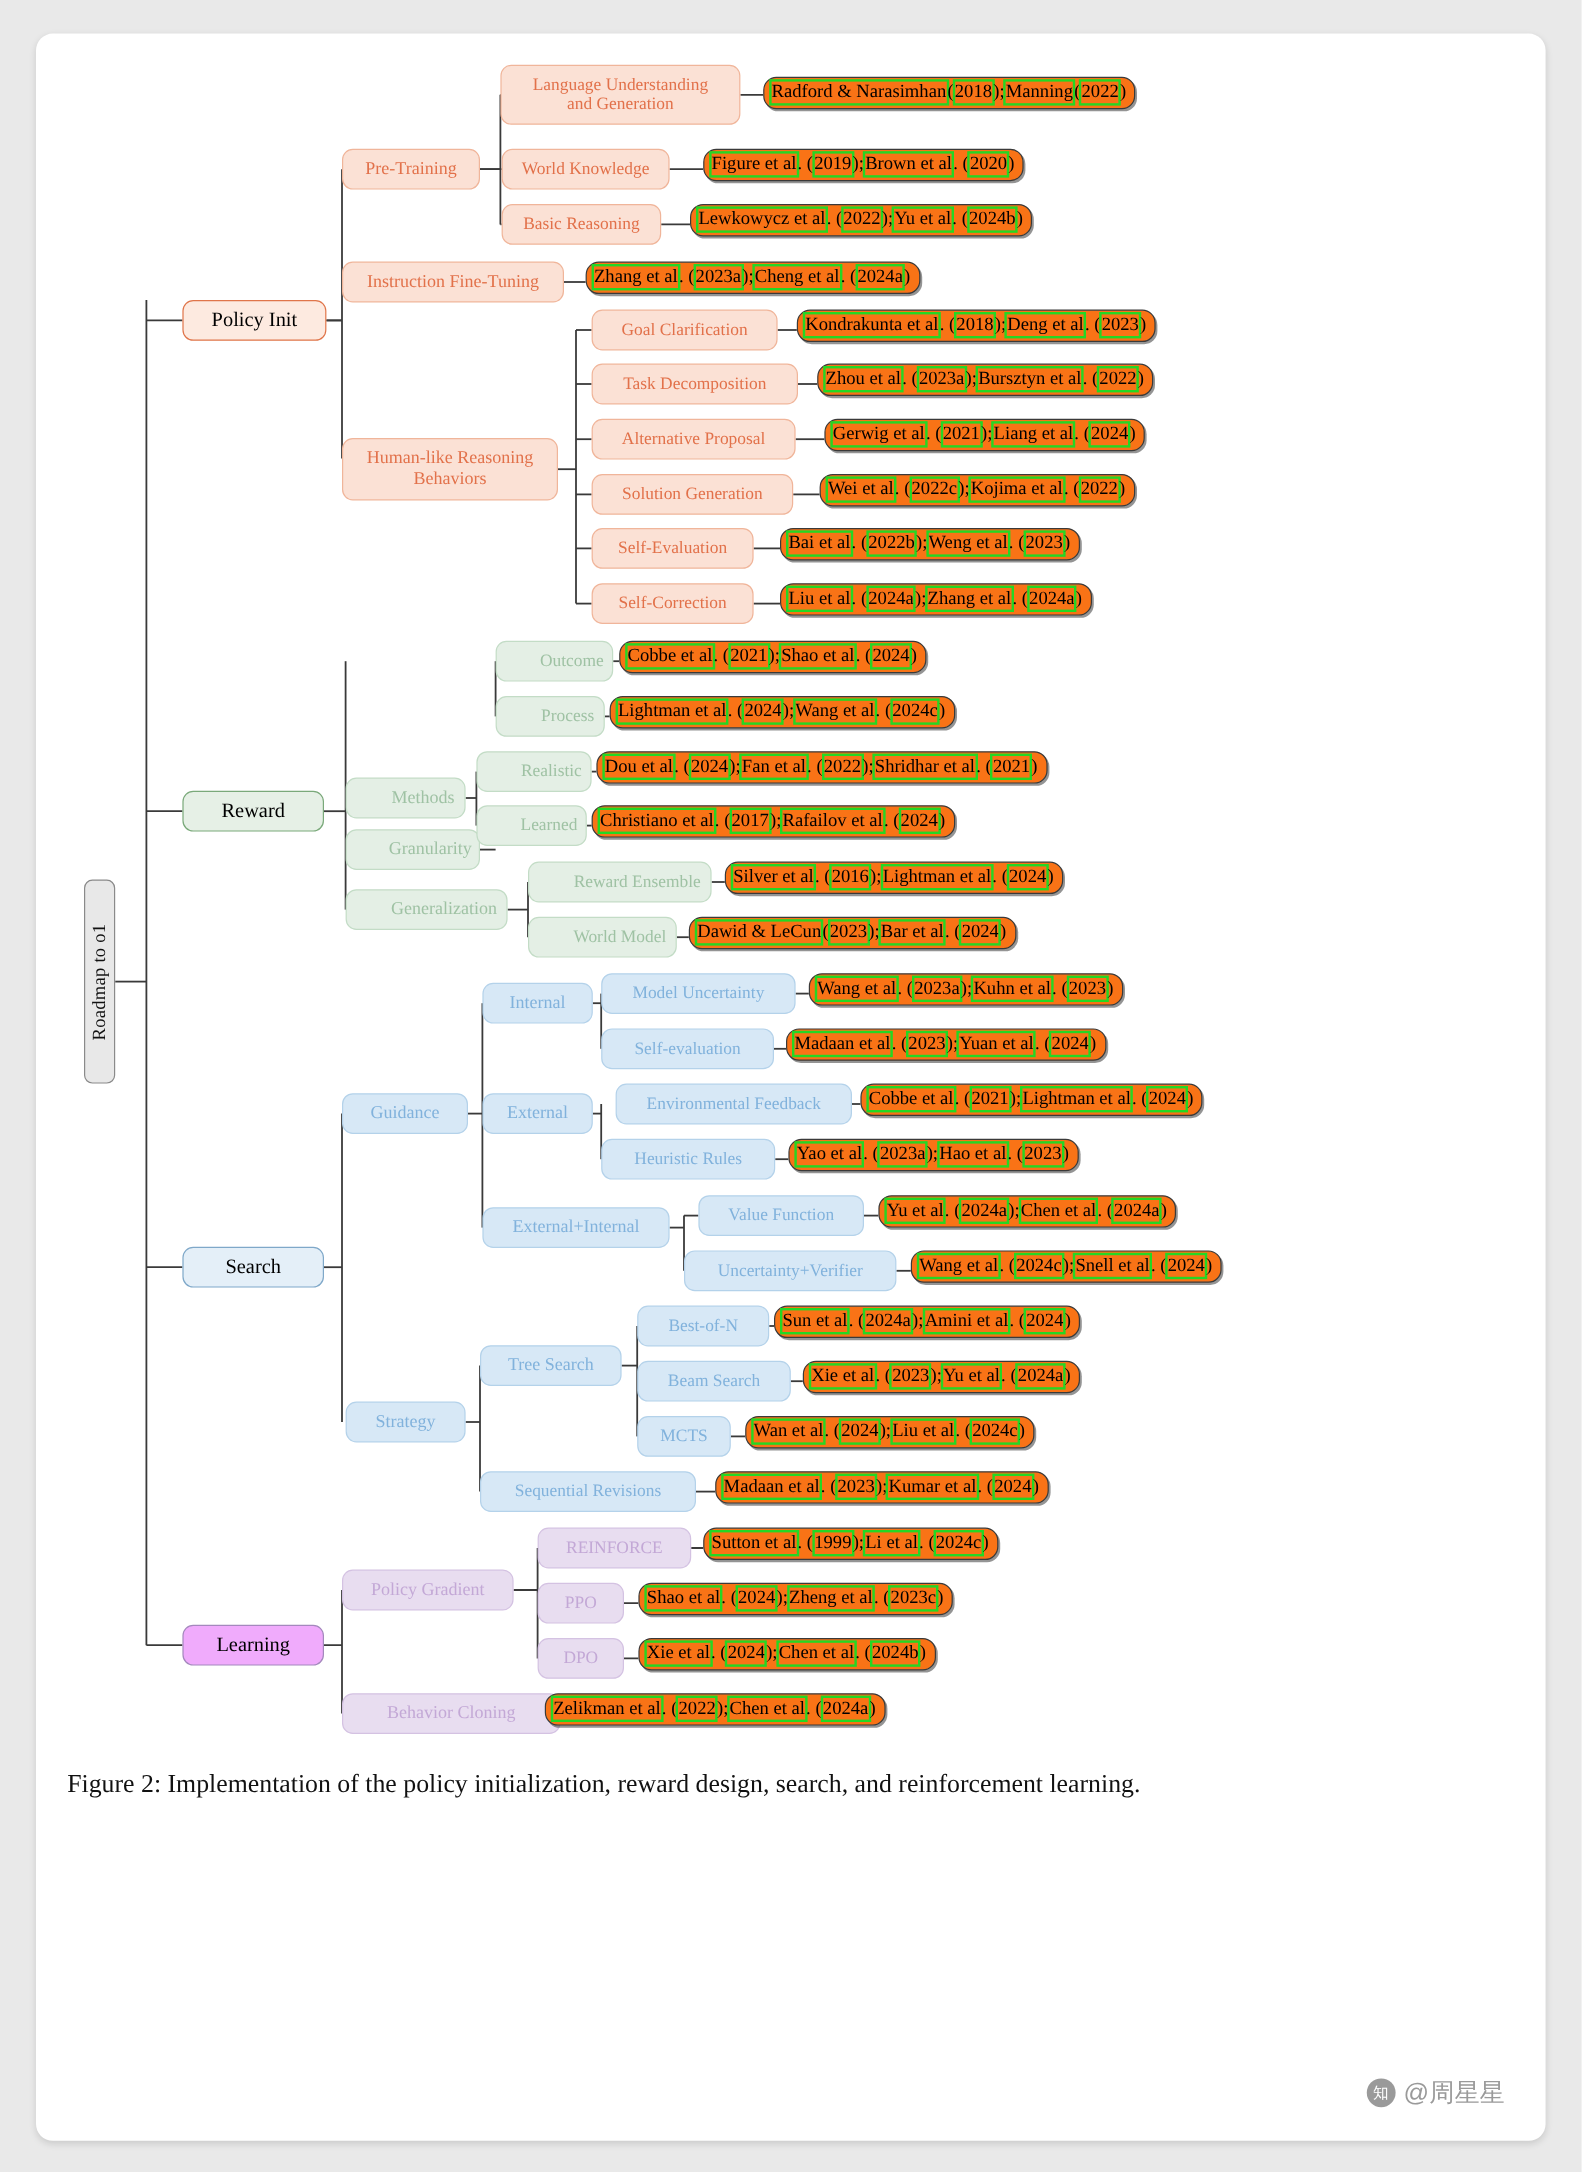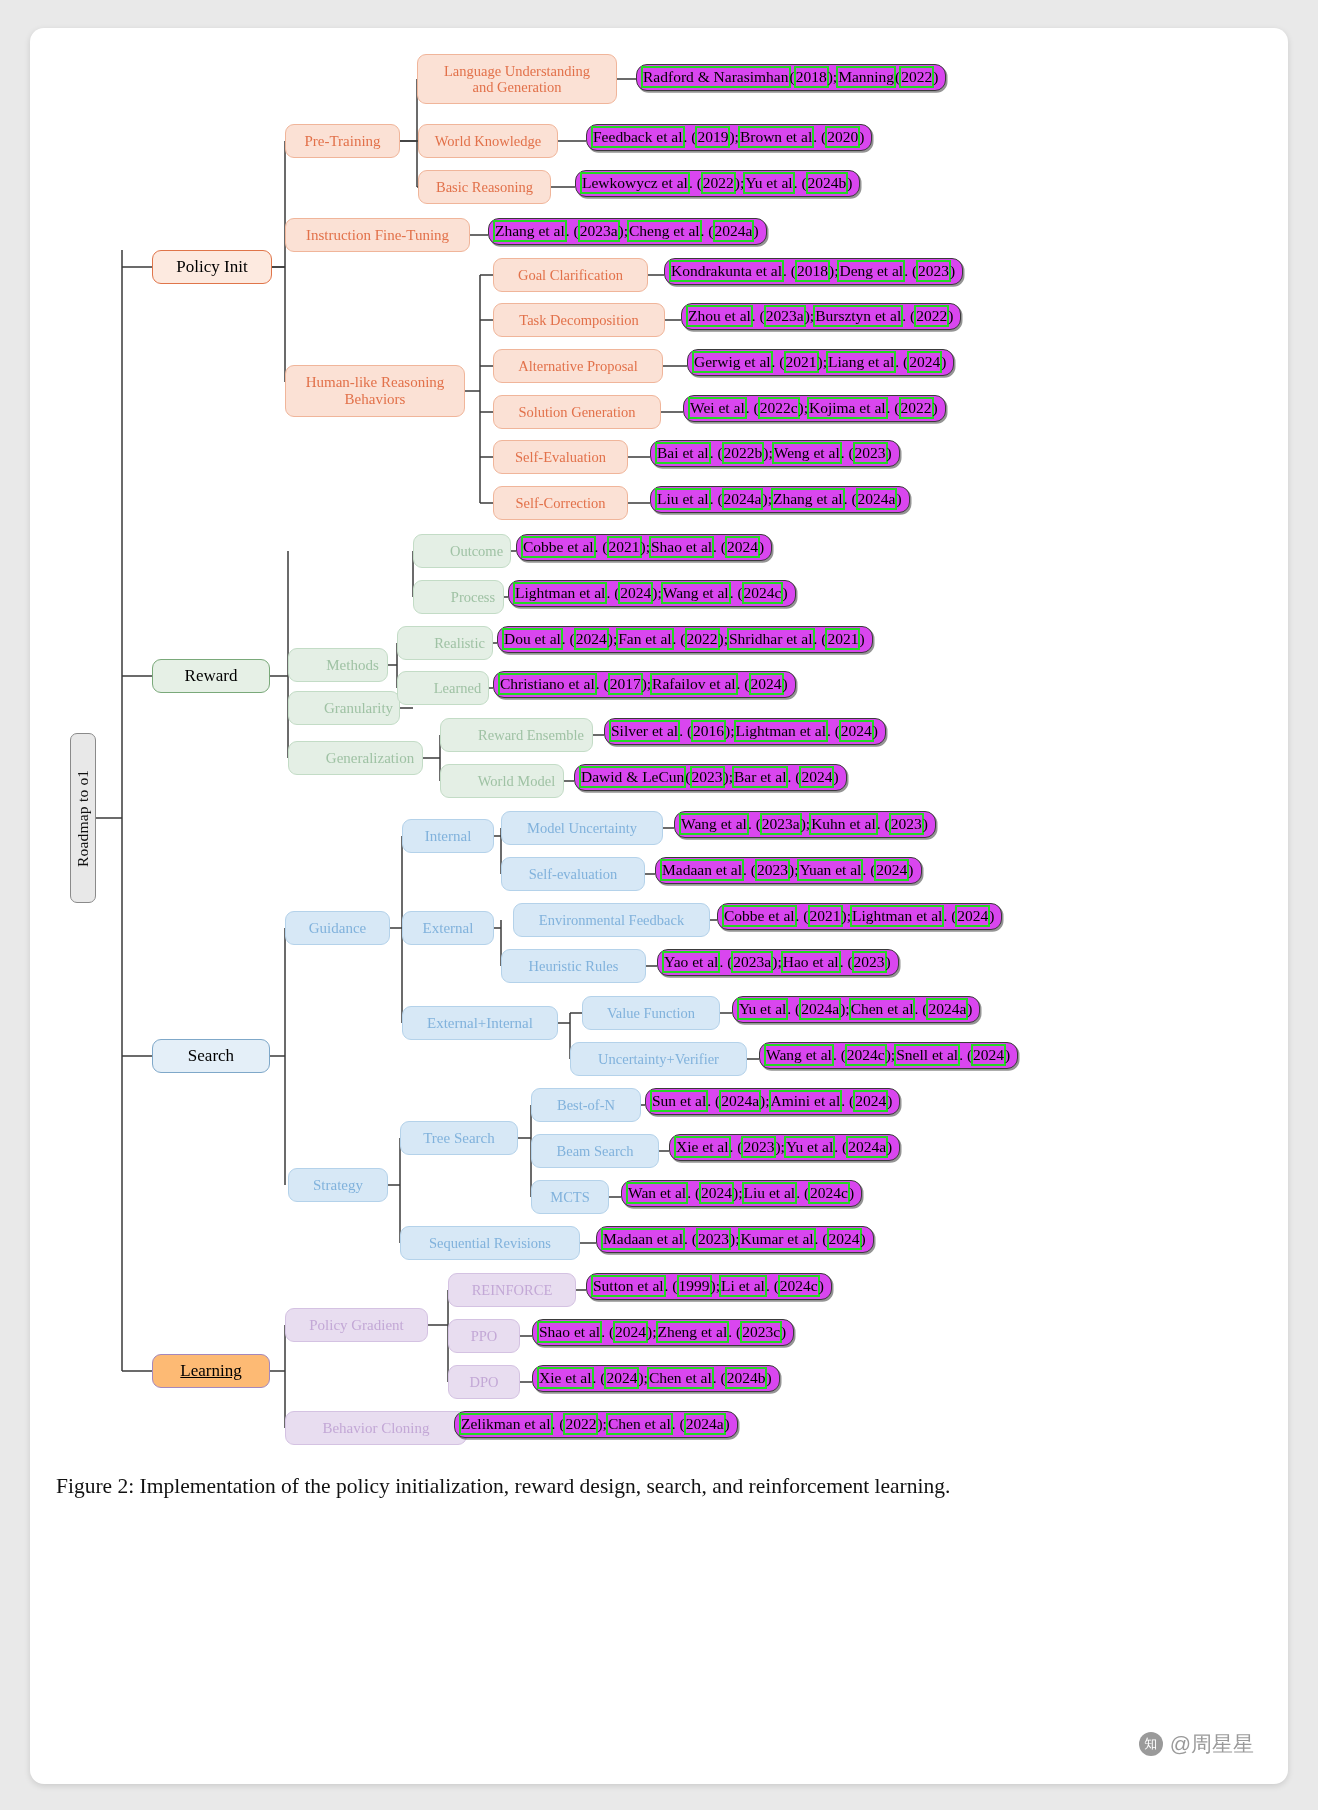--- a/index.html
+++ b/index.html
@@ -51,28 +51,28 @@
   .l2 { font-size:15px; }
   .l3 { font-size:14.5px; }
 
   
   .c-orange.l1 { background:#fdeae0; border-color:#e0754a; }
   .c-orange.l2, .c-orange.l3 { background:#fbe1d5; border-color:#f0b59a; color:#e2714a; }
   .c-green.l1  { background:#e6f0e6; border-color:#7aa97a; }
   .c-green.l2, .c-green.l3  { background:#e4efe5; border-color:#c3dcc6; color:#9fc2a4;padding-left:36px; }
   .c-blue.l1   { background:#e4eff8; border-color:#7fa8c9; }
   .c-blue.l2, .c-blue.l3   { background:#d7e8f6; border-color:#b4d2ea; color:#81b2dc; }
-  .c-purple.l1 { background:#fdba74; border-color:#a488bd;text-decoration:underline; }
+  .c-purple.l1 { background:#f0abfc; border-color:#a488bd; }
   .c-purple.l2, .c-purple.l3 { background:#e8ddf0; border-color:#d4c2e2; color:#c3a8d6; }
 
   
   .cite {
     position:absolute;
     display:flex; align-items:center;
-    background:#d946ef;
+    background:#f97316;
     border:1.3px solid #3a3a3a;
     border-radius:11px;
     padding:1px 6px 2px 6px;
     font-size:15.5px;
     color:#000;
     white-space:nowrap;
     box-shadow:1.5px 1.8px 0 rgba(60,60,60,.55);
     height:27px;
   }
   .cite .ln {           
@@ -199,21 +199,21 @@
         <span class="sep"> (</span>
         <span class="ln">2018</span>
         <span class="sep">); </span>
         <span class="ln">Manning</span>
         <span class="sep"> (</span>
         <span class="ln">2022</span>
         <span class="sep">)</span>
       </div>
       <div class="node l3 c-orange" style="left: 388px; top: 96px; width: 140px; height: 34px;"><span>World Knowledge</span></div>
       <div class="cite" style="left: 556px; top: 96px;">
-        <span class="ln">Feedback et al</span>
+        <span class="ln">Figure et al</span>
         <span class="sep">. (</span>
         <span class="ln">2019</span>
         <span class="sep">); </span>
         <span class="ln">Brown et al</span>
         <span class="sep">. (</span>
         <span class="ln">2020</span>
         <span class="sep">)</span>
       </div>
       <div class="node l3 c-orange" style="left: 388px; top: 142px; width: 133px; height: 34px;"><span>Basic Reasoning</span></div>
       <div class="cite" style="left: 545px; top: 142px;">

